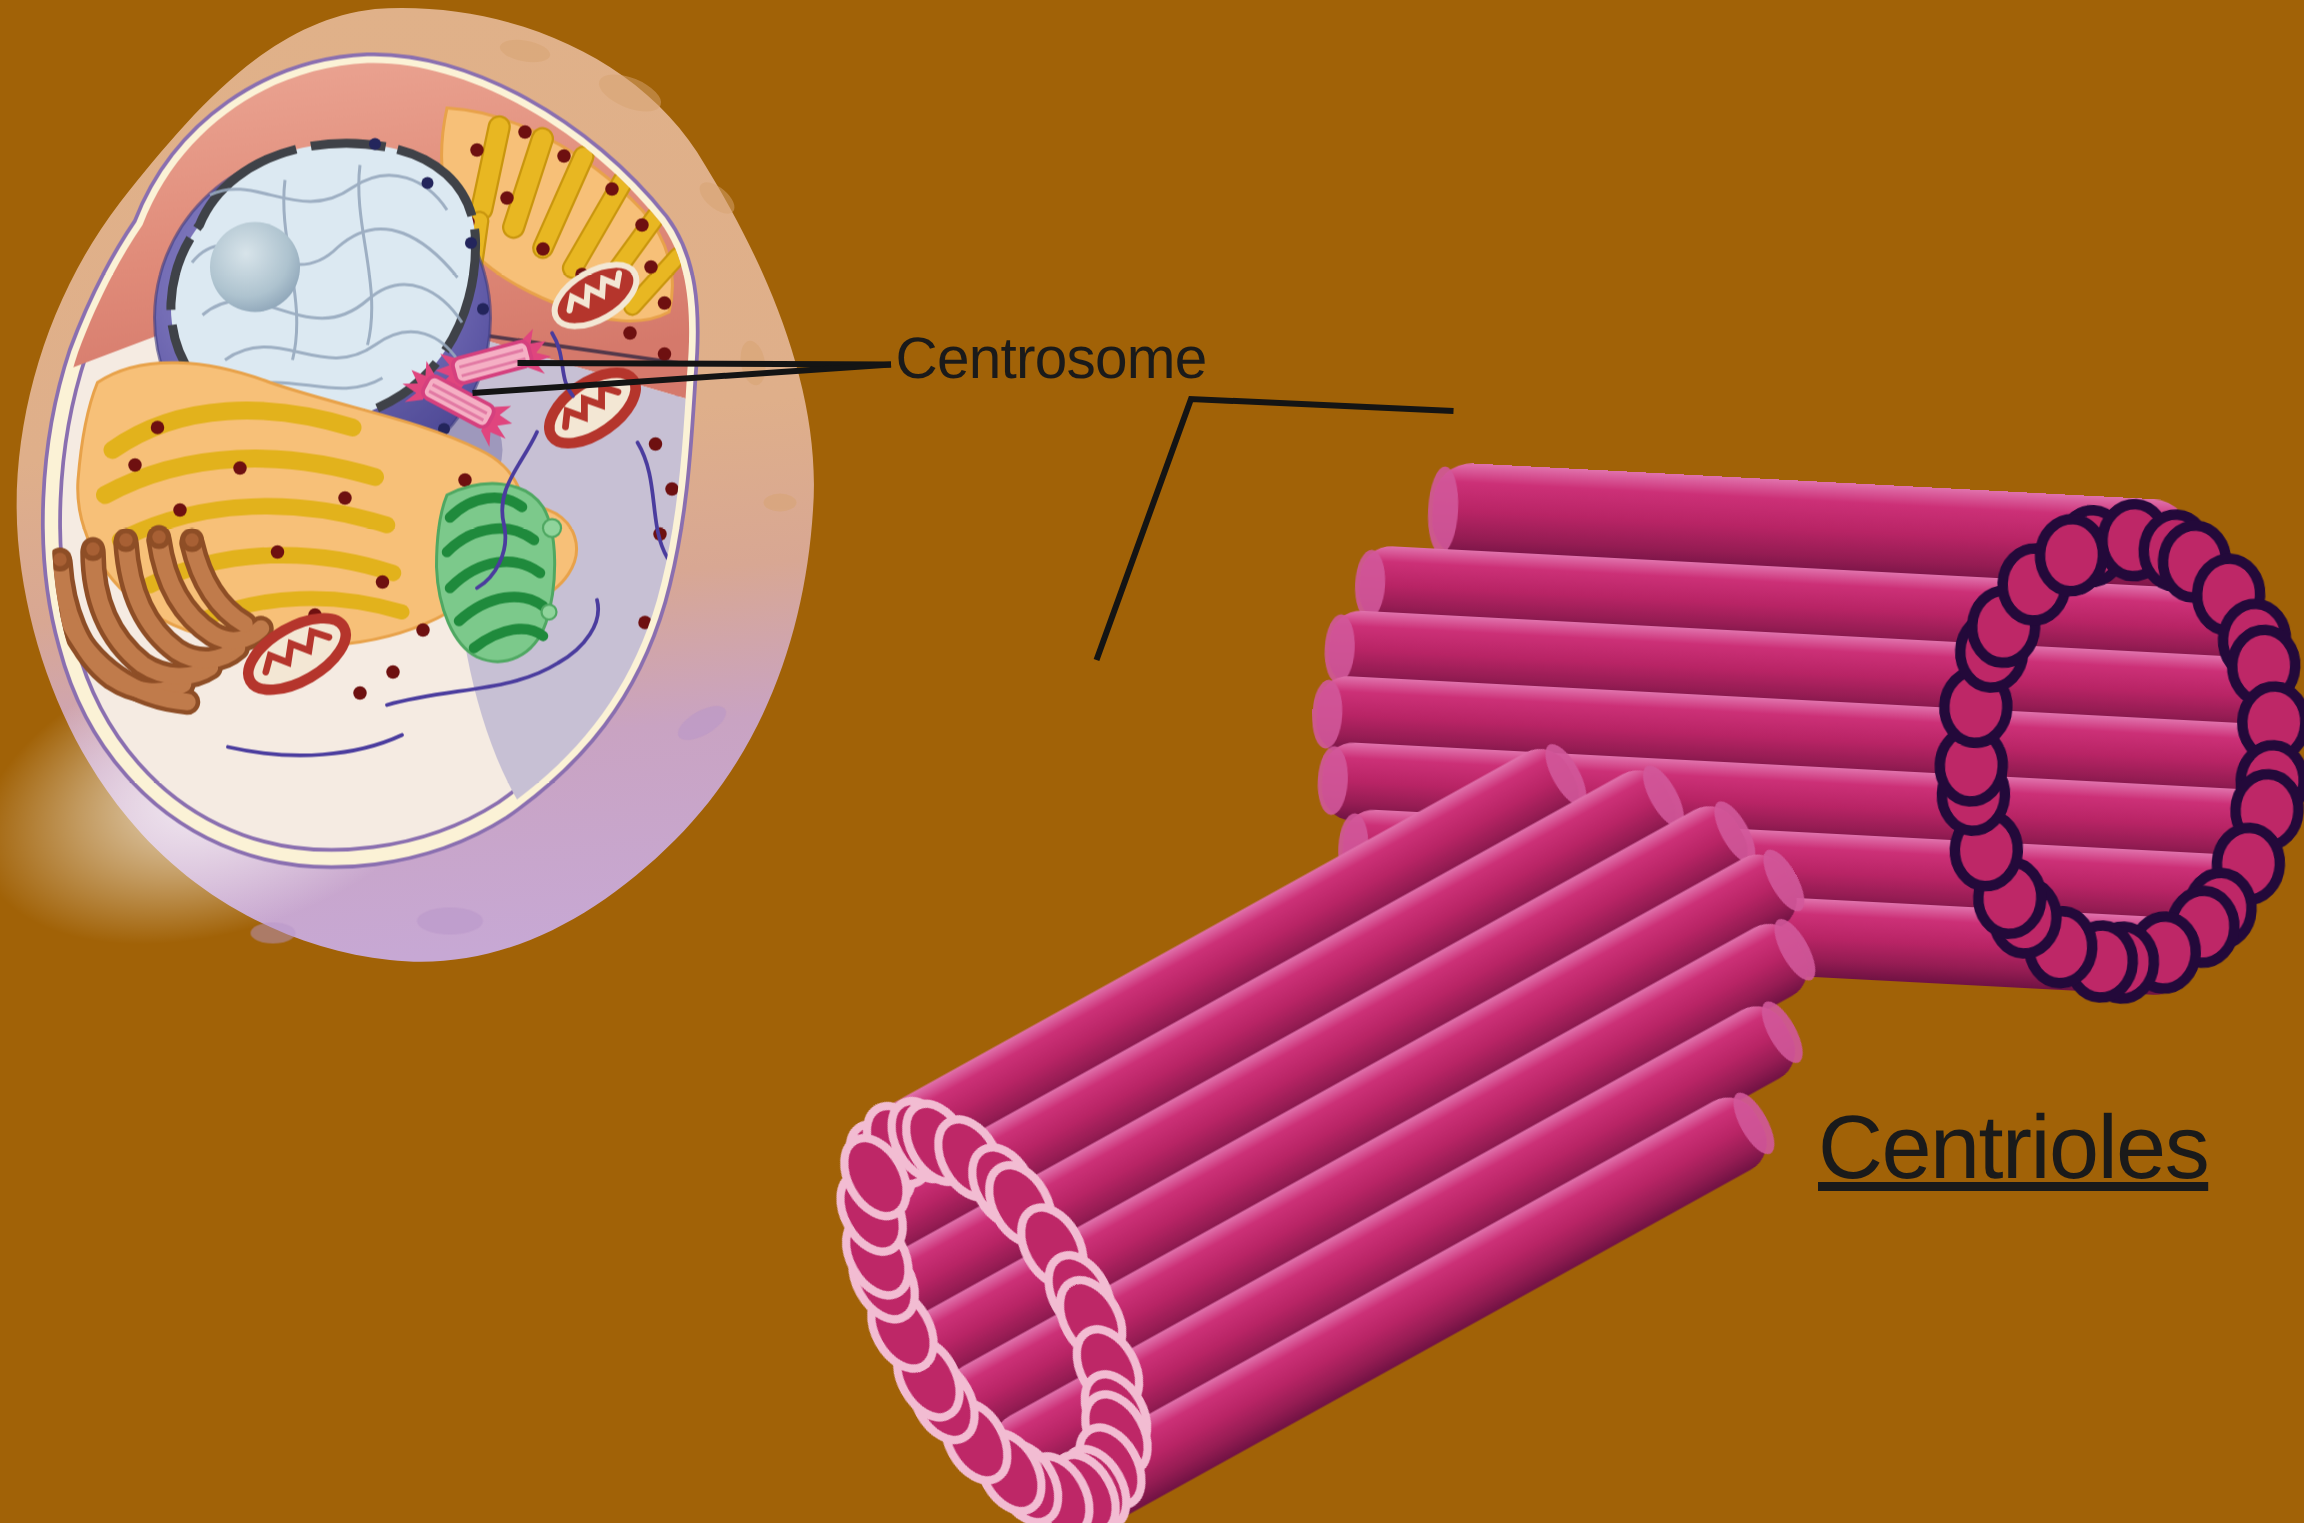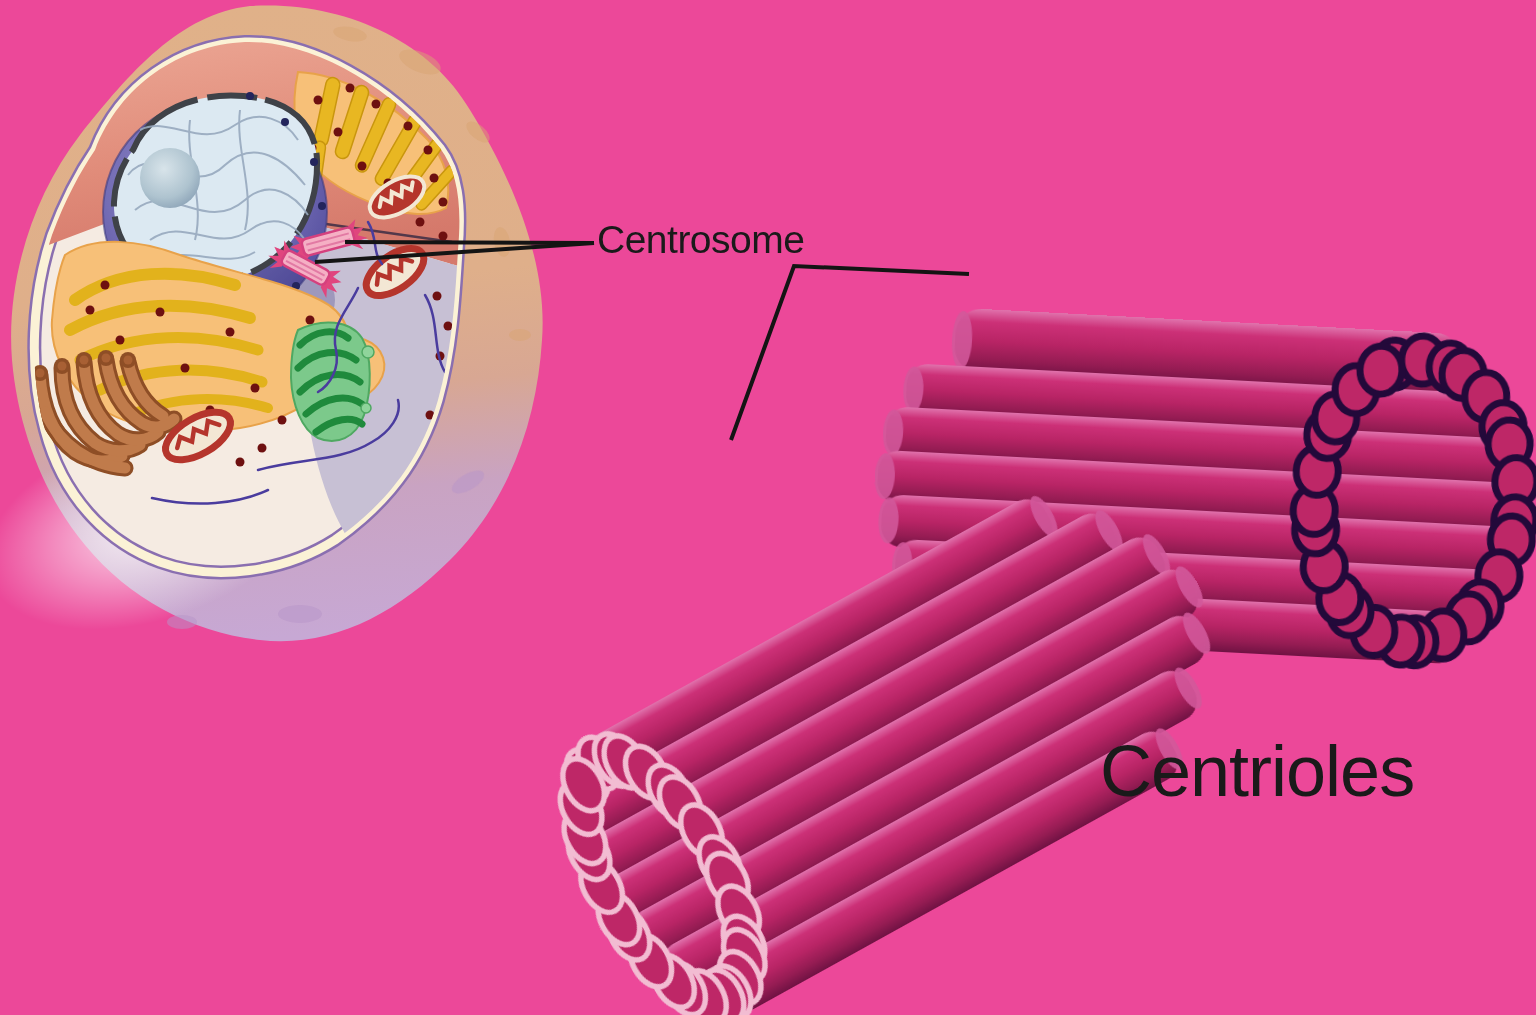--- a/index.html
+++ b/index.html
@@ -1,21 +1,21 @@
 <!DOCTYPE html>
 <html><head>
 <meta charset="utf-8">
 <style>
   html,body{margin:0;padding:0;background:#ffffff;}
   .stage{position:relative;width:1536px;height:1015px;overflow:hidden;
-         font-family:"Liberation Sans", sans-serif;background:#ec4899;}
+         font-family:"Liberation Sans", sans-serif;background:#a16207;}
   .stage svg{position:absolute;left:0;top:0;}
   .fig-label{position:absolute;color:#1a1a1a;line-height:1;white-space:nowrap;}
   .label-centrosome{left:597px;top:220px;font-size:39px;letter-spacing:-0.5px;}
-  .label-centrioles{left:1100px;top:735px;font-size:72px;letter-spacing:-1px;}
+  .label-centrioles{left:1212px;top:735px;font-size:60px;letter-spacing:-1px;text-decoration:underline;}
 </style>
 </head>
 <body>
 
 <div class="stage">
 <svg id="fig" width="1536" height="1015" viewBox="0 0 1536 1015">
   <defs>
     <linearGradient id="cellBodyGrad" x1="0.35" y1="0" x2="0.42" y2="1">
       <stop offset="0" stop-color="#E0B189"></stop>
       <stop offset="0.45" stop-color="#DFAF8A"></stop>

